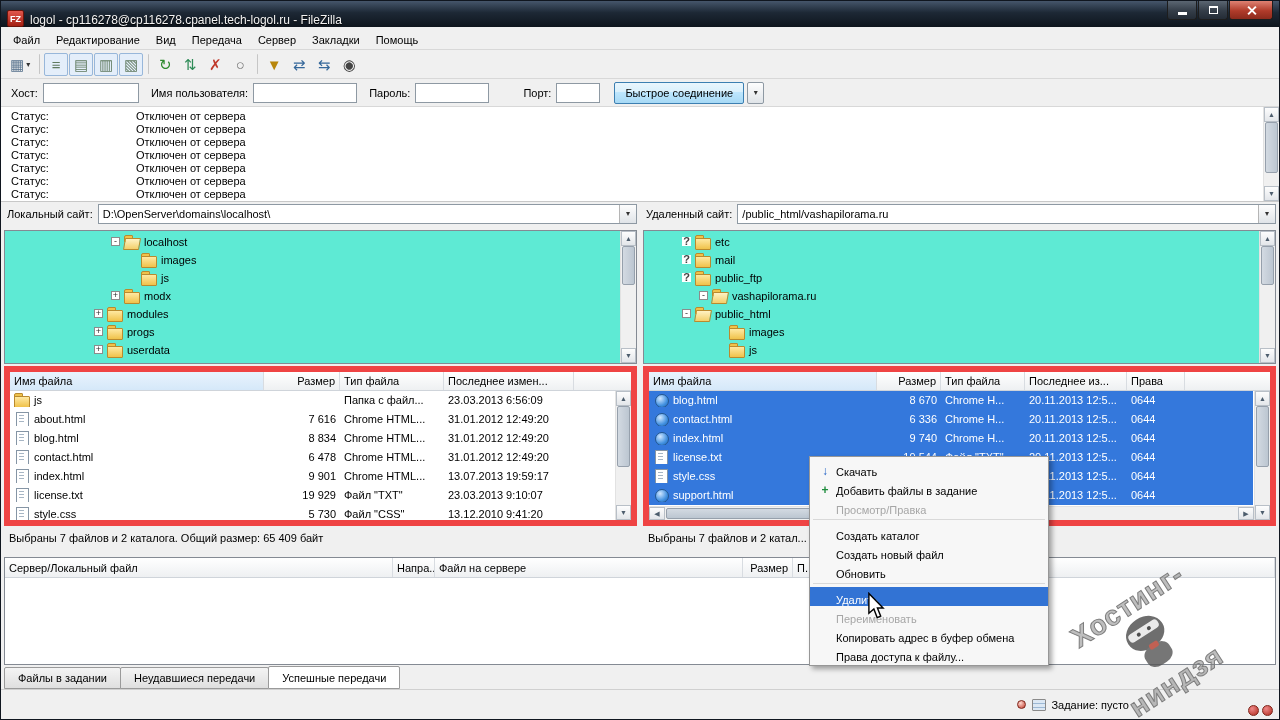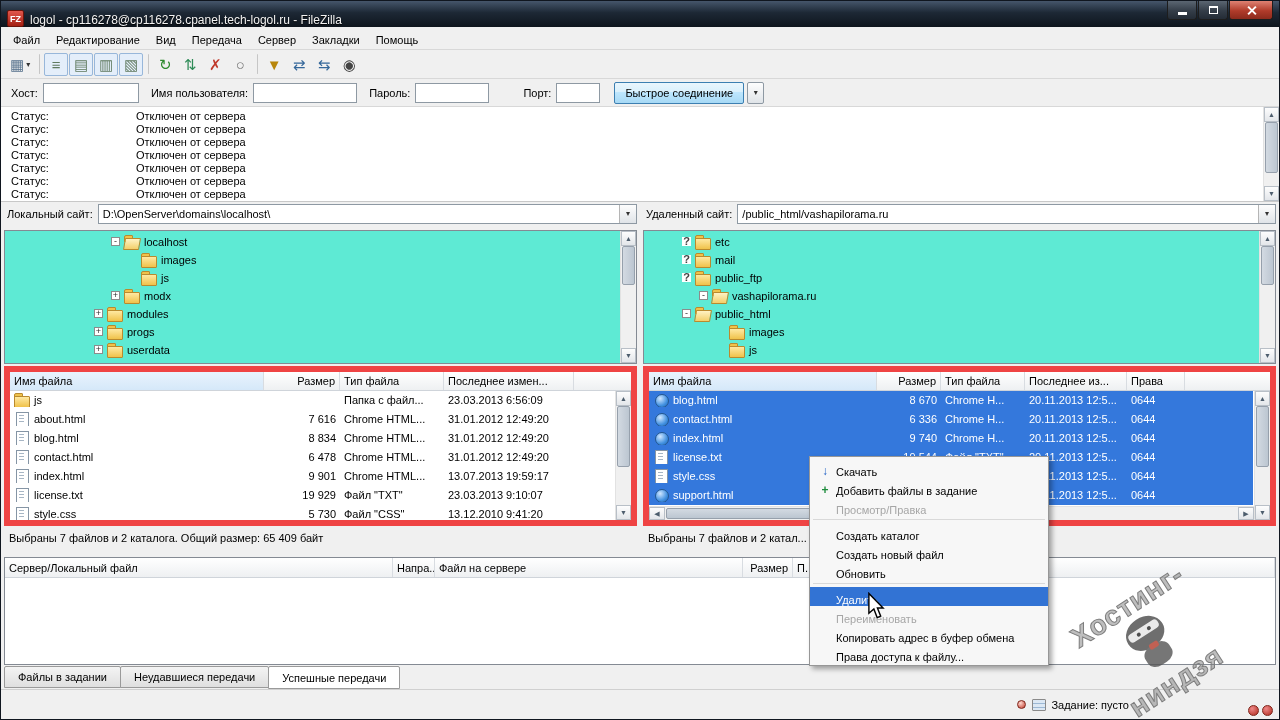--- a/index.html
+++ b/index.html
@@ -130,21 +130,21 @@
   .queue{position:absolute;left:3px;right:3px;top:556px;height:108px;border:1px solid #848a93;background:#fff;overflow:hidden}
   .queue-head{height:20px;display:flex;background:linear-gradient(#ffffff,#eef0f2);border-bottom:1px solid #cfd4da}
   .queue-head .hcell:nth-of-type(1){width:388px}
   .queue-head .hcell:nth-of-type(2){width:42px}
   .queue-head .hcell:nth-of-type(3){width:308px}
   .queue-head .hcell:nth-of-type(4){width:50px;justify-content:flex-end}
   .queue-head .hcell:nth-of-type(5){flex:1}
   .queue-body{height:88px;background:#fff}
 
   
-  .tabsrow{position:absolute;left:3px;right:3px;top:664px;height:24px;display:flex;align-items:flex-start;padding-top:1px}
+  .tabsrow{position:absolute;left:3px;right:3px;top:664px;height:24px;display:flex;align-items:center;padding-top:1px}
   .tab{height:22px;padding:0 13px;display:flex;align-items:center;border:1px solid #9a9a9a;margin-right:-1px;
     background:linear-gradient(#f4f4f4,#dfdfdf);border-radius:2px 2px 0 0;white-space:nowrap}
   .tab.active{background:#fff;font-weight:normal;height:23px;z-index:2;position:relative}
 
   
   .statusbar{position:absolute;left:0;right:0;top:688px;bottom:0;background:#f0f0f0;border-top:1px solid #d0d0d0;
     display:flex;align-items:center;justify-content:flex-end;padding-right:150px}
   .sb-icon{width:14px;height:12px;margin-right:5px;border:1px solid #8a8a8a;border-radius:1px;
     background:repeating-linear-gradient(#dce8f4 0 3px,#9cb8d4 3px 4px)}
   .sb-led{width:9px;height:9px;border-radius:50%;background:radial-gradient(circle at 35% 30%,#ffd9d0,#c0392b);margin-right:6px;border:1px solid #7e241a}

